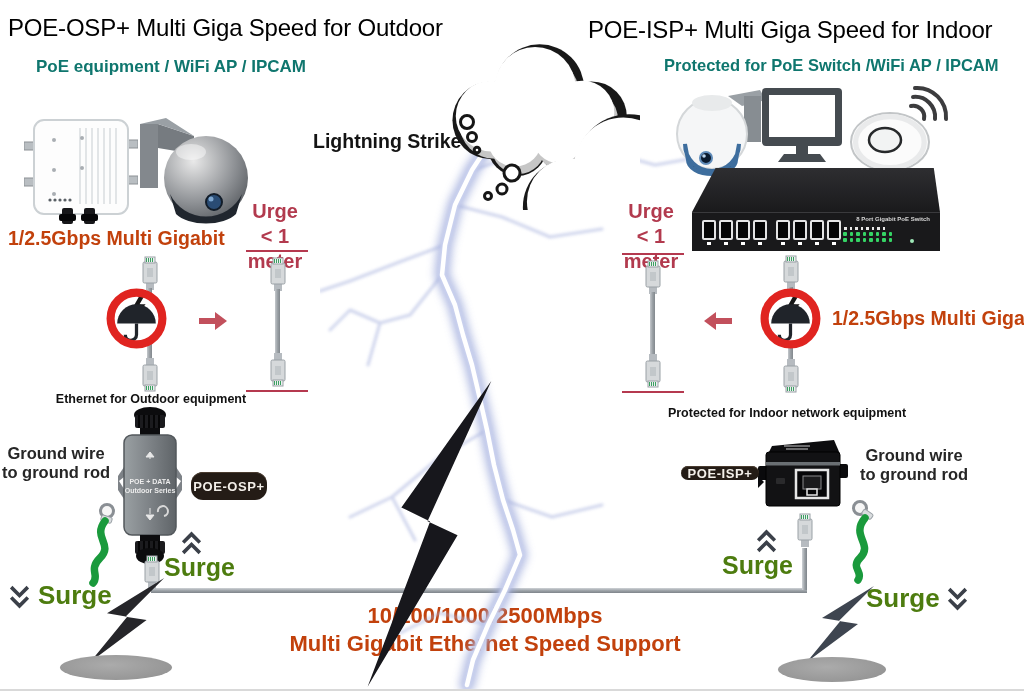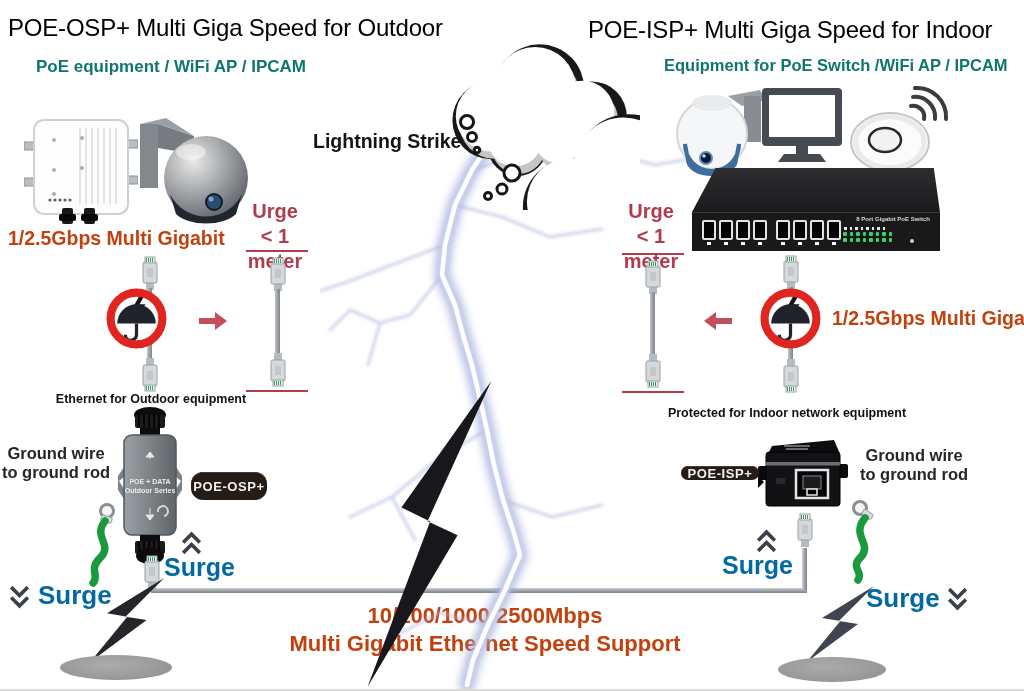--- a/index.html
+++ b/index.html
@@ -7,21 +7,21 @@
          font-family:"Liberation Sans","DejaVu Sans",sans-serif;border-bottom:2px solid #d9d9d9;box-sizing:border-box;}
   .abs{position:absolute;}
   .title{font-size:24px;font-weight:normal;color:#000000;letter-spacing:-.2px;white-space:nowrap;}
   .subtitle{font-size:16.5px;font-weight:bold;color:#0f766e;white-space:nowrap;}
   .brown{color:#c2410c;}
   .speed{font-size:19.5px;font-weight:bold;white-space:nowrap;}
   .urge{font-size:20px;font-weight:bold;color:#b23a4e;text-align:center;line-height:1.25;}
   .redcap{height:2px;background:#b5394f;}
   .prot{font-size:12.5px;font-weight:bold;color:#111;text-align:center;white-space:nowrap;}
   .ground{font-size:16.5px;font-weight:bold;color:#262626;text-align:center;line-height:1.15;white-space:nowrap;}
-  .surge{font-size:25px;font-weight:bold;color:#0369a1;white-space:nowrap;}
+  .surge{font-size:25px;font-weight:bold;color:#4d7c0f;white-space:nowrap;}
   .lightning-label{font-size:19.5px;font-weight:bold;color:#141414;white-space:nowrap;}
   .bottomspeed{font-size:22px;font-weight:bold;text-align:center;white-space:nowrap;}
   .pill{background:#241c16;color:#f3efe9;border-radius:12px;display:flex;align-items:center;justify-content:center;
         font-size:13px;font-weight:bold;letter-spacing:.6px;box-shadow:inset 0 1px 0 #4a3c30;}
   .hcable{background:linear-gradient(#cfd3d7,#9aa0a5 55%,#7e848a);}
   .vcable{background:linear-gradient(90deg,#cfd3d7,#9aa0a5 55%,#7e848a);}
   .wire{background:linear-gradient(90deg,#c4c8cc,#9ba1a6 50%,#82888d);}
   .ellipse{border-radius:50%;background:radial-gradient(ellipse at 45% 40%,#ababab,#8e8e8e);}
   .switch{position:absolute;}
   .sw-top{position:absolute;left:0;top:0;width:100%;height:44px;background:linear-gradient(#2e2e31,#1a1a1c);
@@ -270,21 +270,21 @@
         <circle cx="82" cy="174" r="5"></circle>
         <circle cx="68" cy="181" r="3.5"></circle>
     </g>
   </svg>
 
   <svg class="abs" style="left:368px;top:378px;color:#17171c;transform:rotate(3deg);" width="128" height="312">
       <use href="#sym-bolt" width="128" height="312"></use>
     </svg>
 
   <div class="abs title" style="left:588px;top:16px;">POE-ISP+  Multi Giga Speed for Indoor</div>
-  <div class="abs subtitle" style="left:664px;top:56px;">Equipment for PoE Switch /WiFi AP / IPCAM</div>
+  <div class="abs subtitle" style="left:664px;top:56px;">Protected for PoE Switch /WiFi AP / IPCAM</div>
 
   <svg class="abs" style="left:672px;top:86px;" width="100" height="106" viewBox="0 0 100 106">
     <polygon points="56,10 88,4 94,14 70,20" fill="#9aa0a5"></polygon>
     <rect x="72" y="10" width="17" height="46" fill="#878d92"></rect>
     <circle cx="40" cy="48" r="35" fill="#f5f6f7" stroke="#d4d7d9" stroke-width="2"></circle>
     <ellipse cx="40" cy="17" rx="20" ry="8" fill="#e8eaeb"></ellipse>
     <path d="M13,58 A27,27 0 0 0 67,58 L64,74 A24,14 0 0 1 16,74 Z" fill="#16293f" stroke="#3e6e9e" stroke-width="4"></path>
     <circle cx="34" cy="72" r="6" fill="#0a1a2e" stroke="#5e8ab8" stroke-width="2"></circle>
     <circle cx="32" cy="70" r="1.8" fill="#bcd6ee"></circle>
   </svg>

